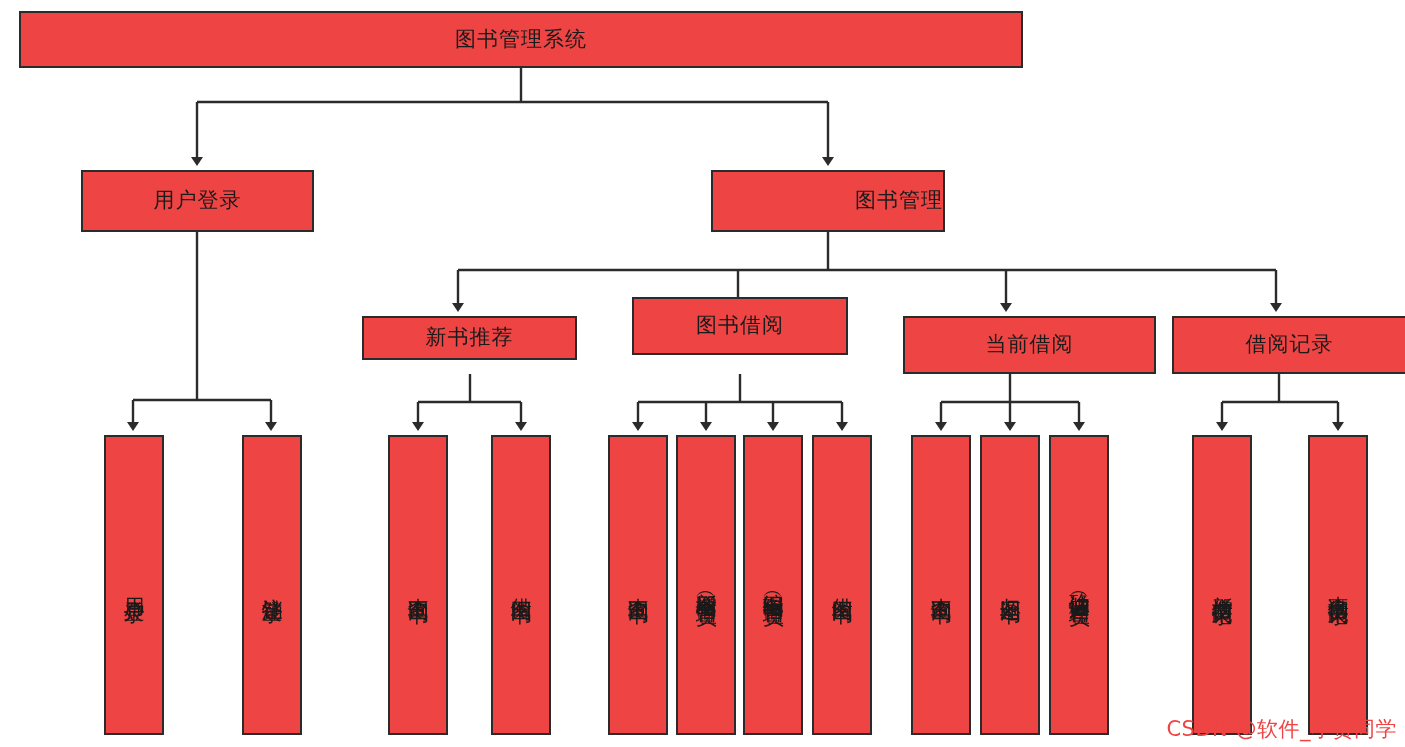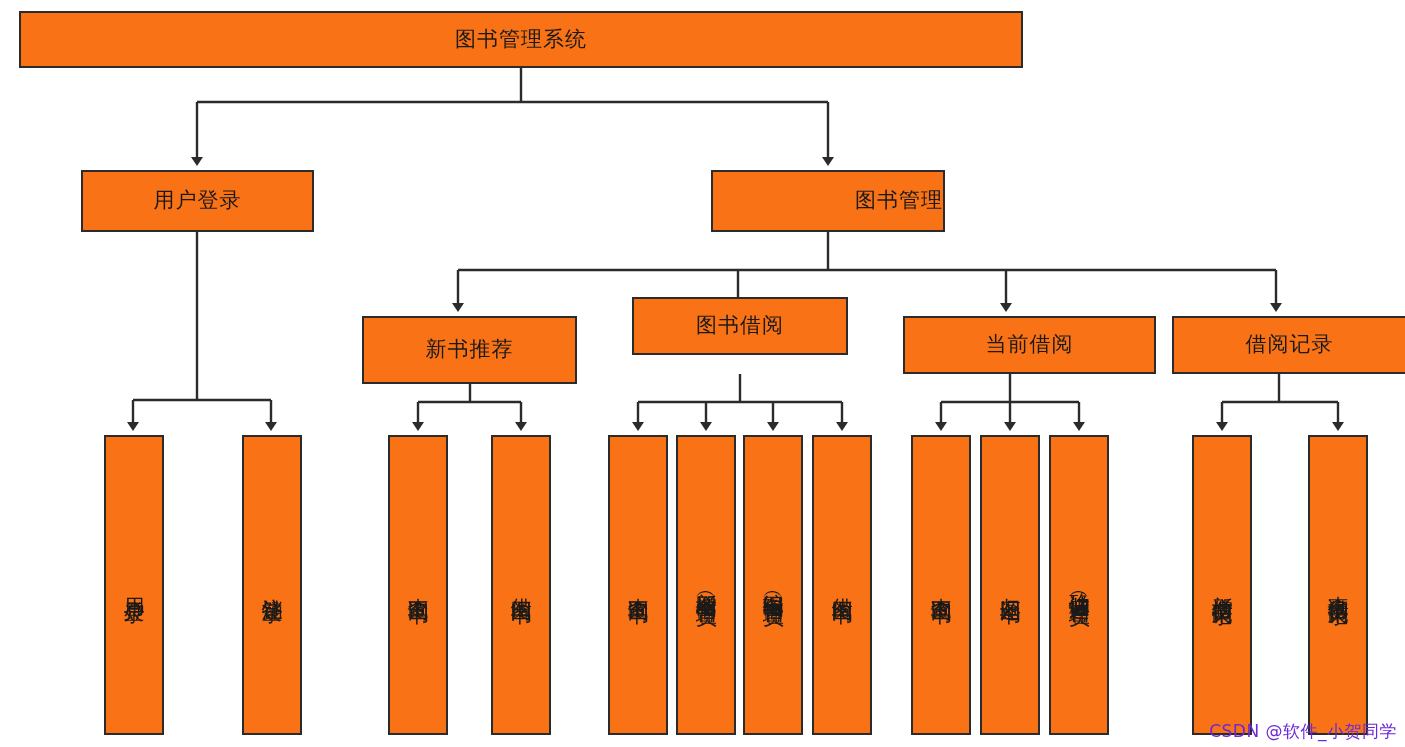--- a/index.html
+++ b/index.html
@@ -21,21 +21,21 @@
     position: absolute;
     left: 0;
     top: 0;
     width: 1405px;
     height: 747px;
   }
   .node {
     position: absolute;
     box-sizing: border-box;
     border: 2px solid #2b2b2b;
-    background: #f97316;
+    background: #ef4444;
     display: flex;
     align-items: center;
     justify-content: center;
     color: #1a1a1a;
   }
   .node.horiz {
     font-size: 21px;
     letter-spacing: 1px;
     line-height: 1.2;
   }
@@ -51,22 +51,22 @@
     display: block;
   }
   .node .htext {
     display: block;
     white-space: nowrap;
   }
   #watermark {
     position: absolute;
     right: 8px;
     bottom: 4px;
-    font-size: 17px;
-    color: #6d28d9;
+    font-size: 21px;
+    color: #ef4444;
     letter-spacing: 0.5px;
     white-space: nowrap;
     pointer-events: none;
   }
 </style>
 </head>
 <body>
 
 <div id="stage">
 
@@ -124,21 +124,21 @@
     <span class="htext">图书管理系统</span>
   </div>
 
   <div class="node horiz" style="left:81px; top:170px; width:233px; height:62px;">
     <span class="htext">用户登录</span>
   </div>
   <div class="node horiz" style="left:711px; top:170px; width:234px; height:62px;justify-content:flex-end;">
     <span class="htext">图书管理</span>
   </div>
 
-  <div class="node horiz" style="left:362px; top:316px; width:215px; height:68px;">
+  <div class="node horiz" style="left:362px; top:316px; width:215px; height:44px;">
     <span class="htext">新书推荐</span>
   </div>
   <div class="node horiz" style="left:632px; top:297px; width:216px; height:58px;">
     <span class="htext">图书借阅</span>
   </div>
   <div class="node horiz" style="left:903px; top:316px; width:253px; height:58px;">
     <span class="htext">当前借阅</span>
   </div>
   <div class="node horiz" style="left:1172px; top:316px; width:235px; height:58px;">
     <span class="htext">借阅记录</span>

